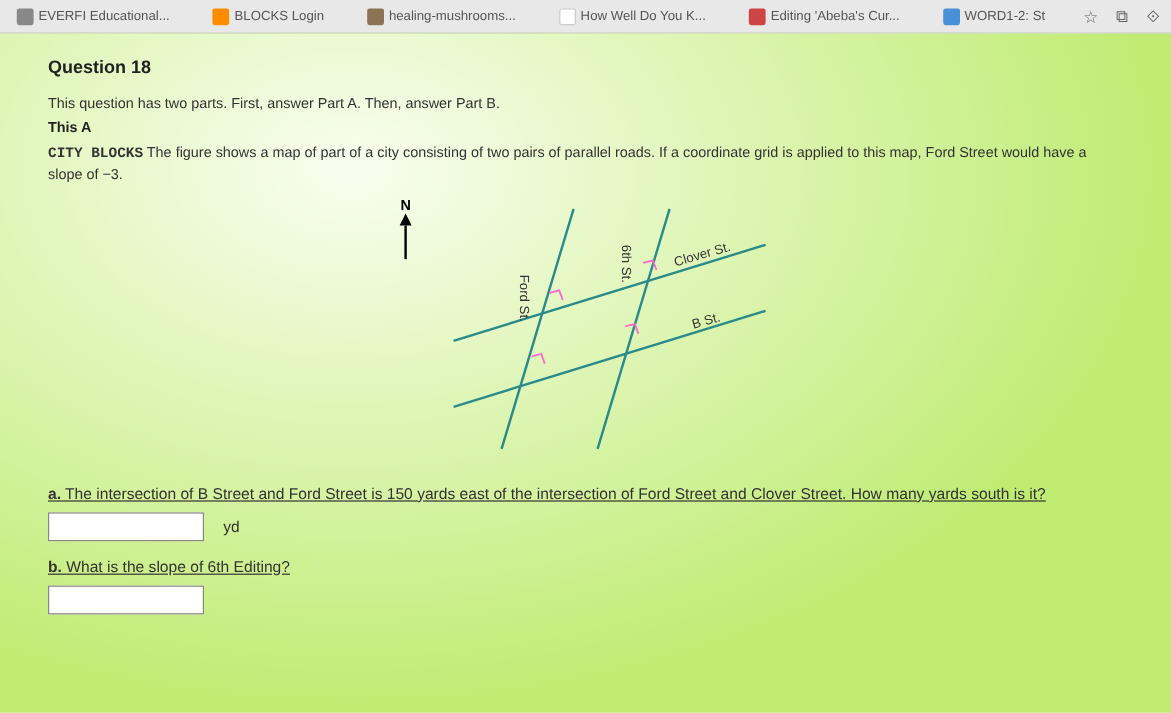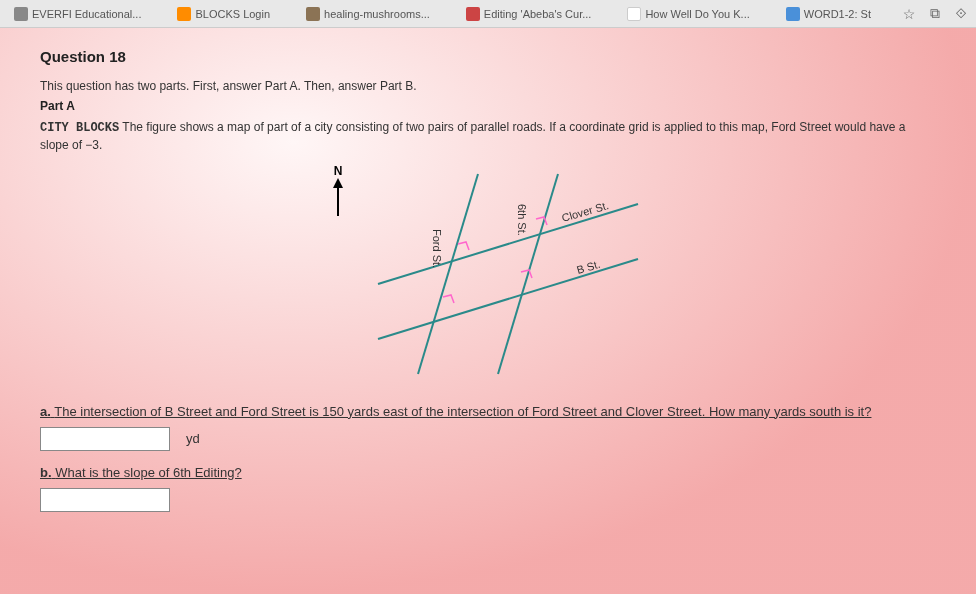--- a/index.html
+++ b/index.html
@@ -52,21 +52,21 @@
     .toolbar-icon {
       width: 16px;
       height: 16px;
       display: inline-flex;
       align-items: center;
       justify-content: center;
       font-size: 14px;
       color: #666;
     }
     .page {
-      background: #fca5a5;
+      background: #bef264;
       padding: 20px 40px;
       height: calc(100% - 28px);
       position: relative;
       overflow: hidden;
     }
     .page::before {
       content: "";
       position: absolute;
       inset: 0;
       background: radial-gradient(ellipse at 30% 20%, rgba(255,255,255,0.9), rgba(200,200,200,0.15) 70%);
@@ -170,45 +170,45 @@
   </div>
   <div class="tab">
     <span class="favicon orange"></span>
     <span>BLOCKS Login</span>
   </div>
   <div class="tab">
     <span class="favicon mushroom"></span>
     <span>healing-mushrooms...</span>
   </div>
   <div class="tab">
+    <span class="favicon blank"></span>
+    <span>How Well Do You K...</span>
+  </div>
+  <div class="tab">
     <span class="favicon red"></span>
     <span>Editing 'Abeba's Cur...</span>
-  </div>
-  <div class="tab">
-    <span class="favicon blank"></span>
-    <span>How Well Do You K...</span>
   </div>
   <div class="tab">
     <span class="favicon blue"></span>
     <span>WORD1-2: St</span>
   </div>
   <div class="toolbar-right">
     <span class="toolbar-icon">☆</span>
     <span class="toolbar-icon">⧉</span>
     <span class="toolbar-icon">⟐</span>
     <span class="toolbar-icon">☰</span>
   </div>
 </div>
 
 <div class="page">
   <div class="content">
     <div class="question-header">Question 18</div>
 
     <div class="instructions">This question has two parts. First, answer Part A. Then, answer Part B.</div>
-    <div class="part-label">Part A</div>
+    <div class="part-label">This A</div>
 
     <div class="problem-text">
       <span class="bold">CITY BLOCKS</span>
       <span>The figure shows a map of part of a city consisting of two pairs of parallel roads. If a coordinate grid is applied to this map, Ford Street would have a slope of −3.</span>
     </div>
 
     <div class="figure-area">
       <div class="compass">
         <span>N</span>
         <div class="arrow-up"></div>

